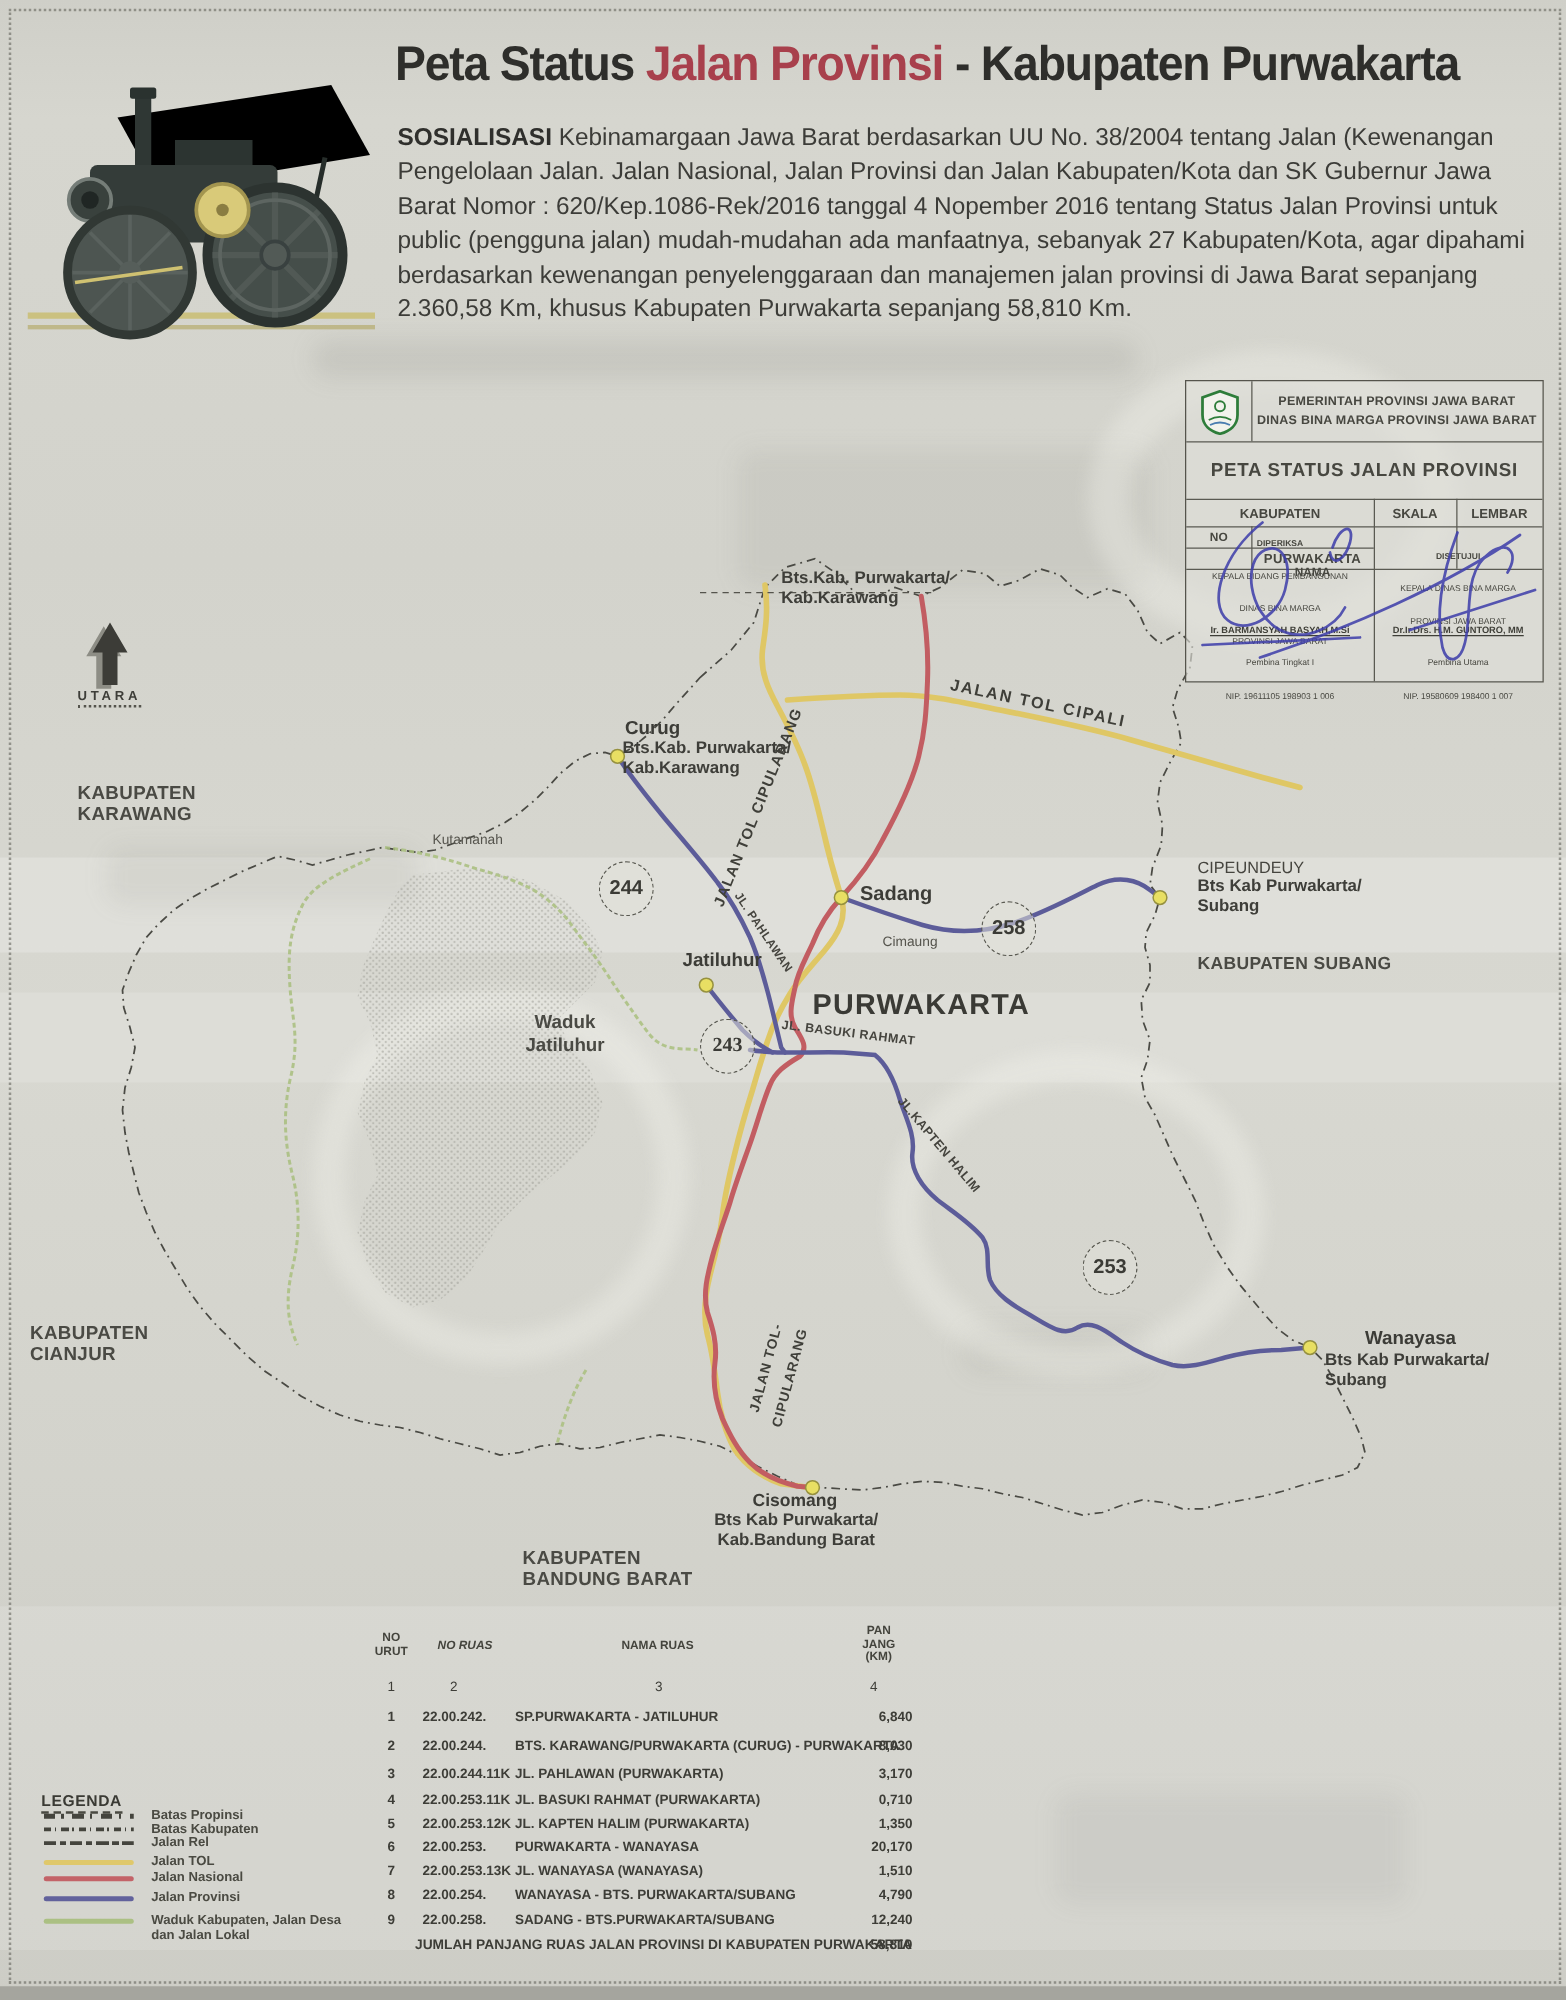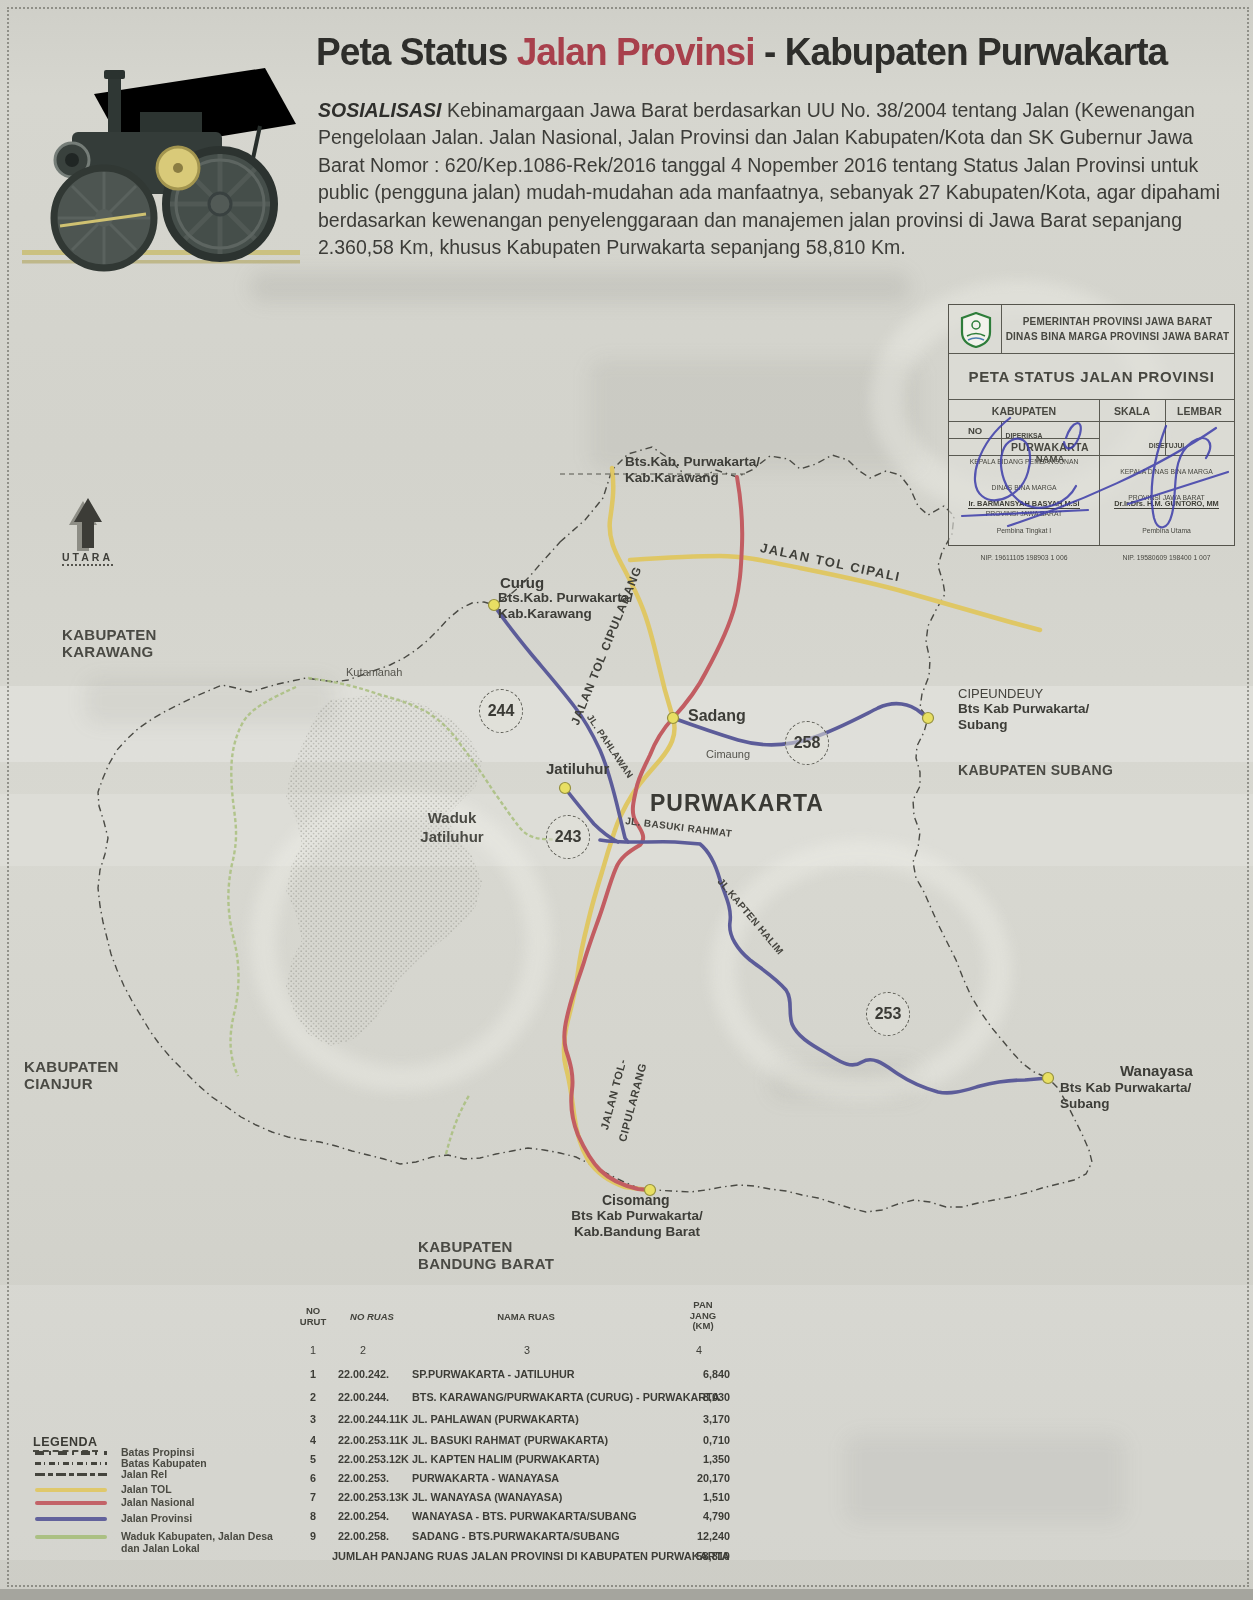--- a/index.html
+++ b/index.html
@@ -12,21 +12,21 @@
   .frame{left:7px;top:7px;width:1238px;height:1576px;border:2px dotted rgba(80,80,72,.5);}
   .bottomband{left:0;top:1589px;width:1253px;height:11px;background:#a5a59e;}
   
   .band{left:0;width:1253px;background:rgba(255,255,255,.22);pointer-events:none;}
   .ghost{filter:blur(9px);background:rgba(120,120,112,.14);border-radius:14px;pointer-events:none;}
   .ring{border-radius:50%;border:26px solid rgba(248,248,242,.30);filter:blur(7px);pointer-events:none;}
   
   .title{left:316px;top:30px;font-size:39px;font-weight:700;letter-spacing:-1px;white-space:nowrap;
     transform:scaleX(.95);transform-origin:left top;color:#2e2e2b;}
   .para{left:318px;top:97px;width:917px;font-size:19.5px;line-height:27.4px;color:#3c3c38;}
-  .para b{color:#2f2f2c;font-style:italic;}
+  .para b{color:#2f2f2c;}
   
   .reg{font-weight:700;font-size:15px;line-height:17px;color:#4a4a44;letter-spacing:.3px;}
   .city{font-weight:700;font-size:15px;color:#3c3c37;}
   .sub{font-weight:700;font-size:13.5px;line-height:16px;color:#3e3e39;}
   .tiny{font-size:11px;color:#55544d;}
   .street{font-weight:700;font-size:10px;color:#45443e;white-space:nowrap;letter-spacing:.4px;}
   .tol{font-weight:700;font-size:13px;letter-spacing:1.6px;color:#3f3f39;white-space:nowrap;}
   .shield{width:42px;height:42px;border:1.6px dashed #5a5a52;border-radius:50%;
     background:rgba(224,224,217,.55);display:flex;align-items:center;justify-content:center;
     font-weight:700;font-size:16px;color:#3b3b36;}
@@ -254,21 +254,21 @@
 
   <div class="abs city" style="left:688px;top:707px;font-size:16px;">Sadang</div>
   <div class="abs tiny" style="left:706px;top:748px;">Cimaung</div>
   <div class="abs city" style="left:546px;top:760px;">Jatiluhur</div>
   <div class="abs city" style="left:650px;top:790px;font-size:23px;letter-spacing:1px;color:#3a3a35;">PURWAKARTA</div>
 
   <div class="abs" style="left:958px;top:686px;font-size:13px;color:#45443e;">CIPEUNDEUY</div>
   <div class="abs sub prelines" style="left:958px;top:701px;">Bts Kab Purwakarta/
 Subang</div>
 
-  <div class="abs city" style="left:1120px;top:1062px;">Wanayasa</div>
+  <div class="abs city" style="left:1092px;top:1062px;">Wanayasa</div>
   <div class="abs sub prelines" style="left:1060px;top:1080px;">Bts Kab Purwakarta/
 Subang</div>
 
   <div class="abs city" style="left:602px;top:1192px;font-size:14px;">Cisomang</div>
   <div class="abs sub prelines" style="left:552px;top:1208px;text-align:center;width:170px;">Bts Kab Purwakarta/
 Kab.Bandung Barat</div>
 
   <div class="abs prelines" style="left:412px;top:808px;font-weight:600;font-size:15px;line-height:19px;color:#4a4a44;text-align:center;width:80px;">Waduk
 Jatiluhur</div>
   <div class="abs tiny" style="left:346px;top:666px;">Kutamanah</div>
@@ -280,21 +280,21 @@
   <div class="abs tol" style="left:568px;top:722px;transform:rotate(-68deg);transform-origin:left top;font-size:12px;letter-spacing:1px;">JALAN TOL CIPULARANG</div>
   <div class="abs tol" style="left:598px;top:1128px;transform:rotate(-75deg);transform-origin:left top;font-size:11px;letter-spacing:.8px;">JALAN TOL-</div>
   <div class="abs tol" style="left:616px;top:1140px;transform:rotate(-75deg);transform-origin:left top;font-size:11px;letter-spacing:.8px;">CIPULARANG</div>
 
   <div class="abs shield" style="left:479px;top:689px;">
       <span>244</span>
     </div>
   <div class="abs shield" style="left:785px;top:721px;">
       <span>258</span>
     </div>
-  <div class="abs shield" style="left:546px;top:815px;">
+  <div class="abs shield" style="left:560px;top:815px;font-family:Liberation Serif, serif;">
       <span>243</span>
     </div>
   <div class="abs shield" style="left:866px;top:992px;">
       <span>253</span>
     </div>
 
   <div class="abs legend">
     <span class="legtitle">LEGENDA</span>
     <div class="abs sym sym-b1" style="top:19px;"></div>
     <div class="abs leglabel" style="top:15px;">Batas Propinsi</div>

